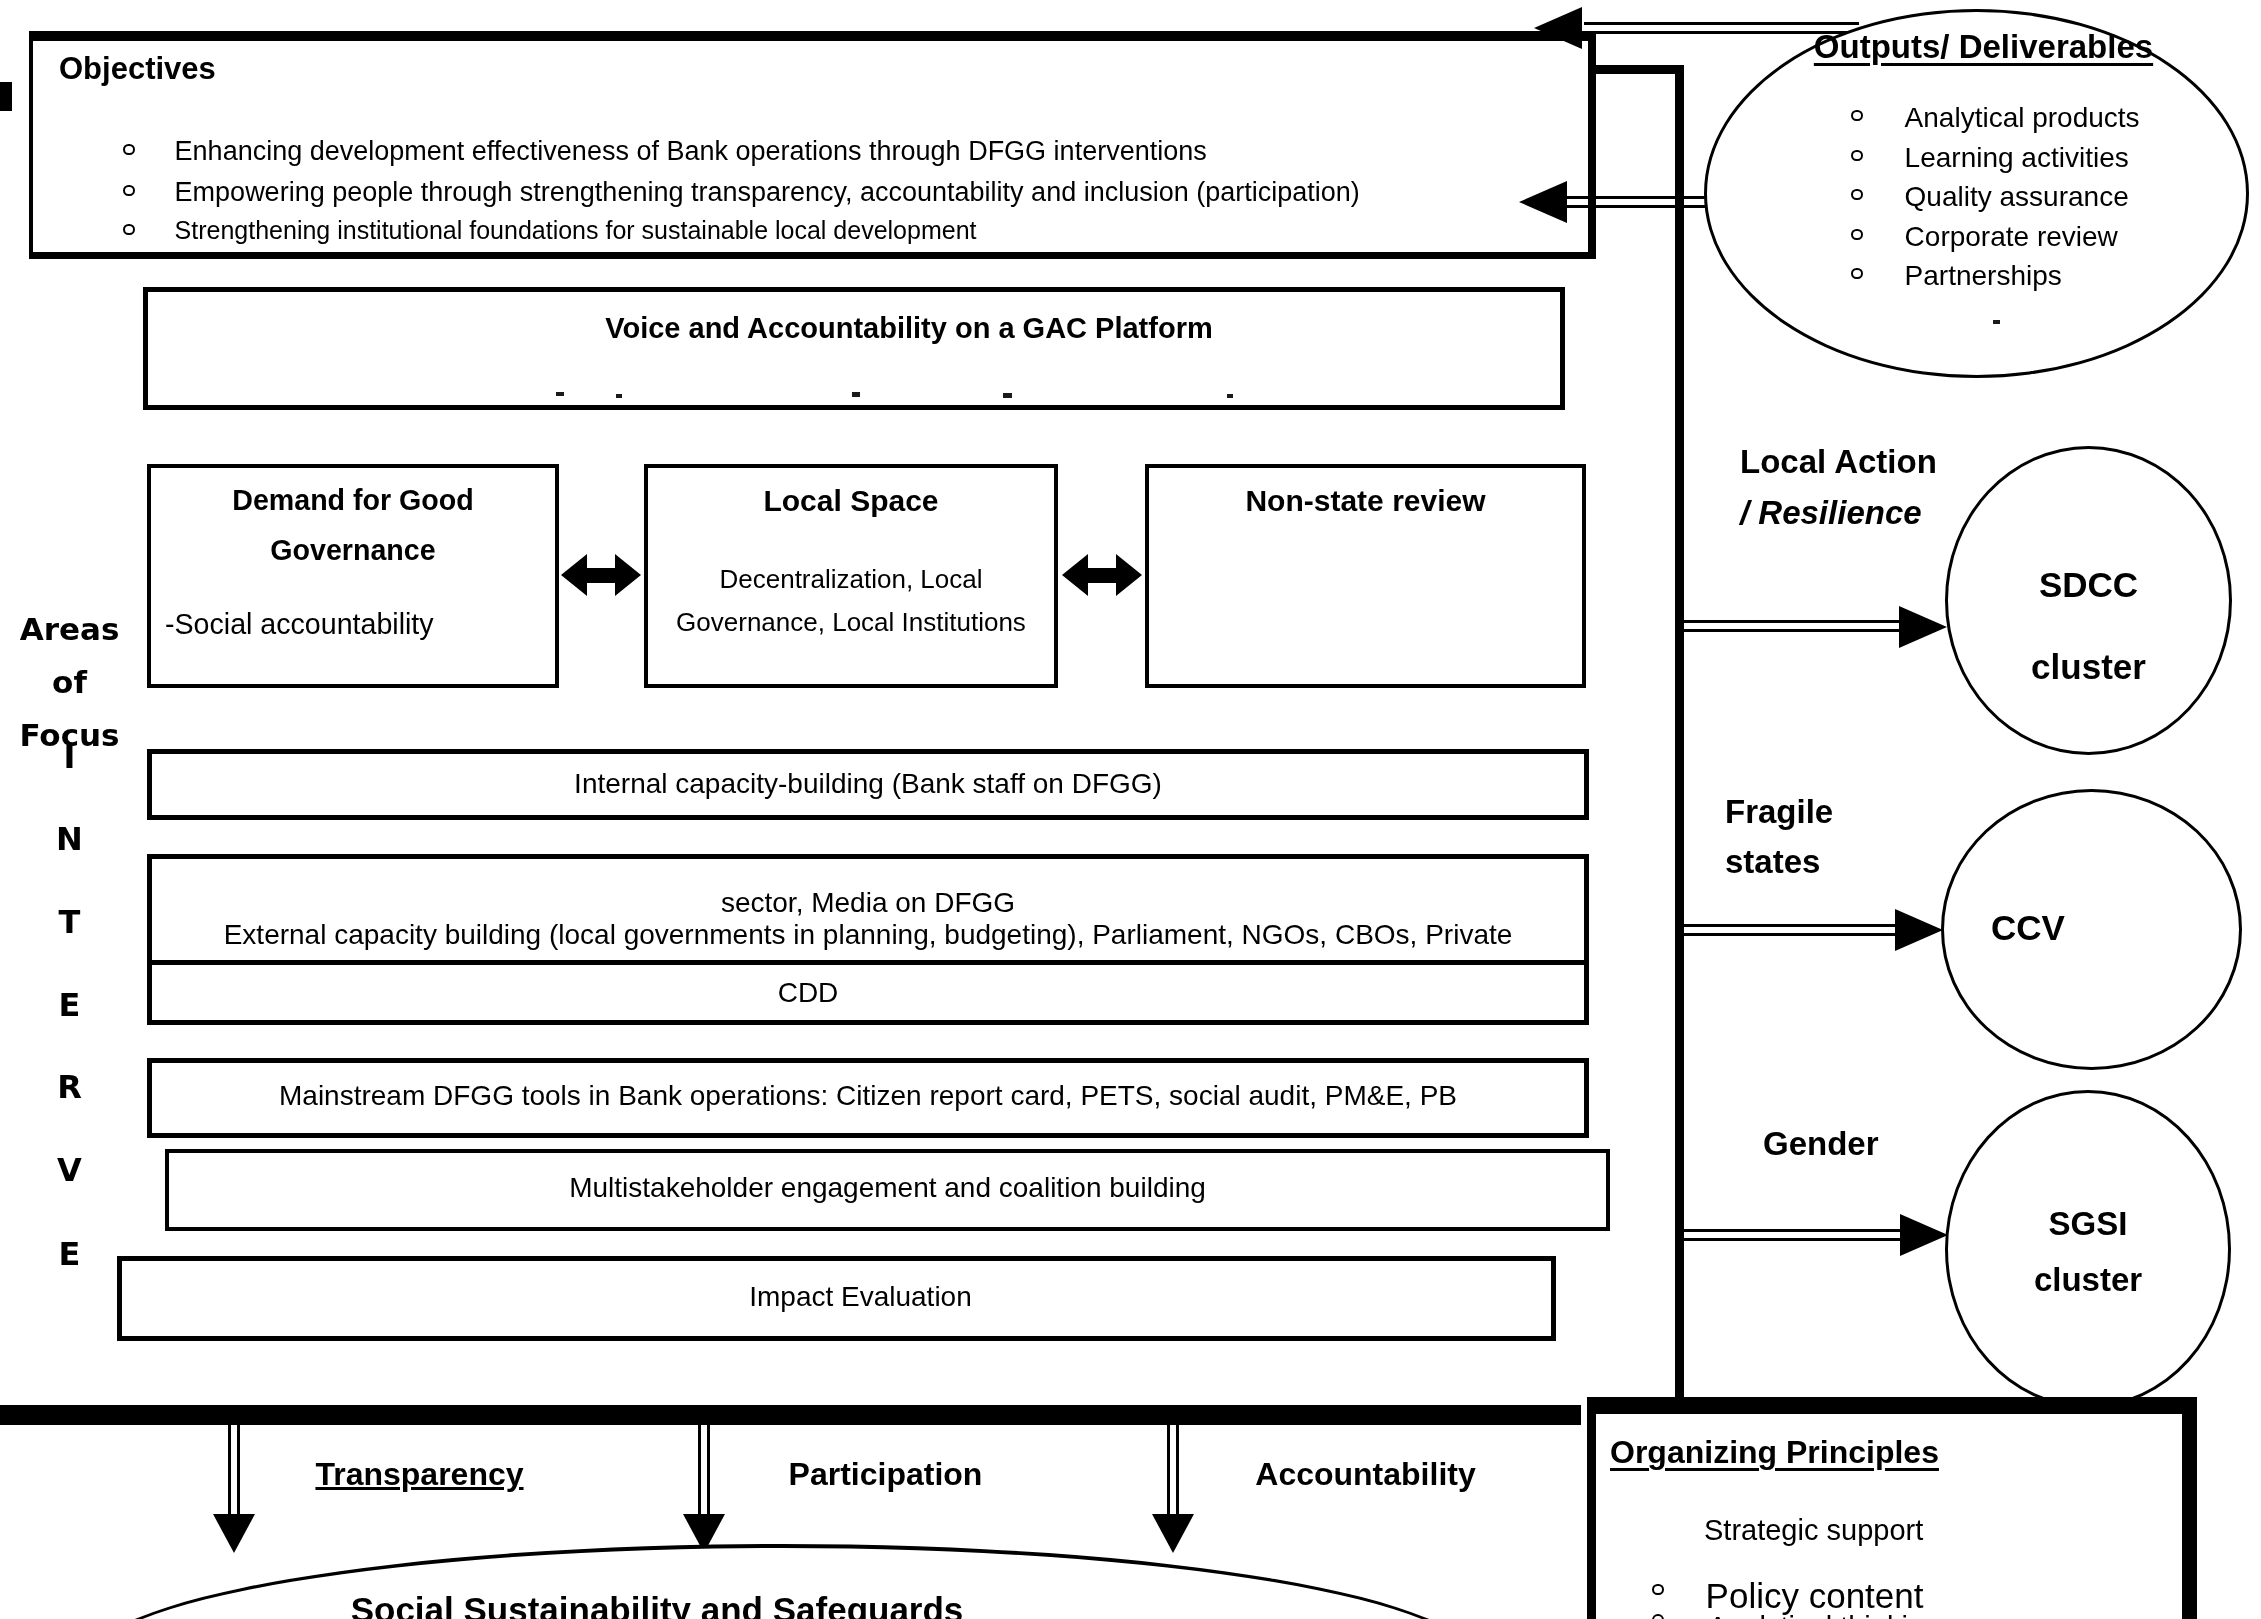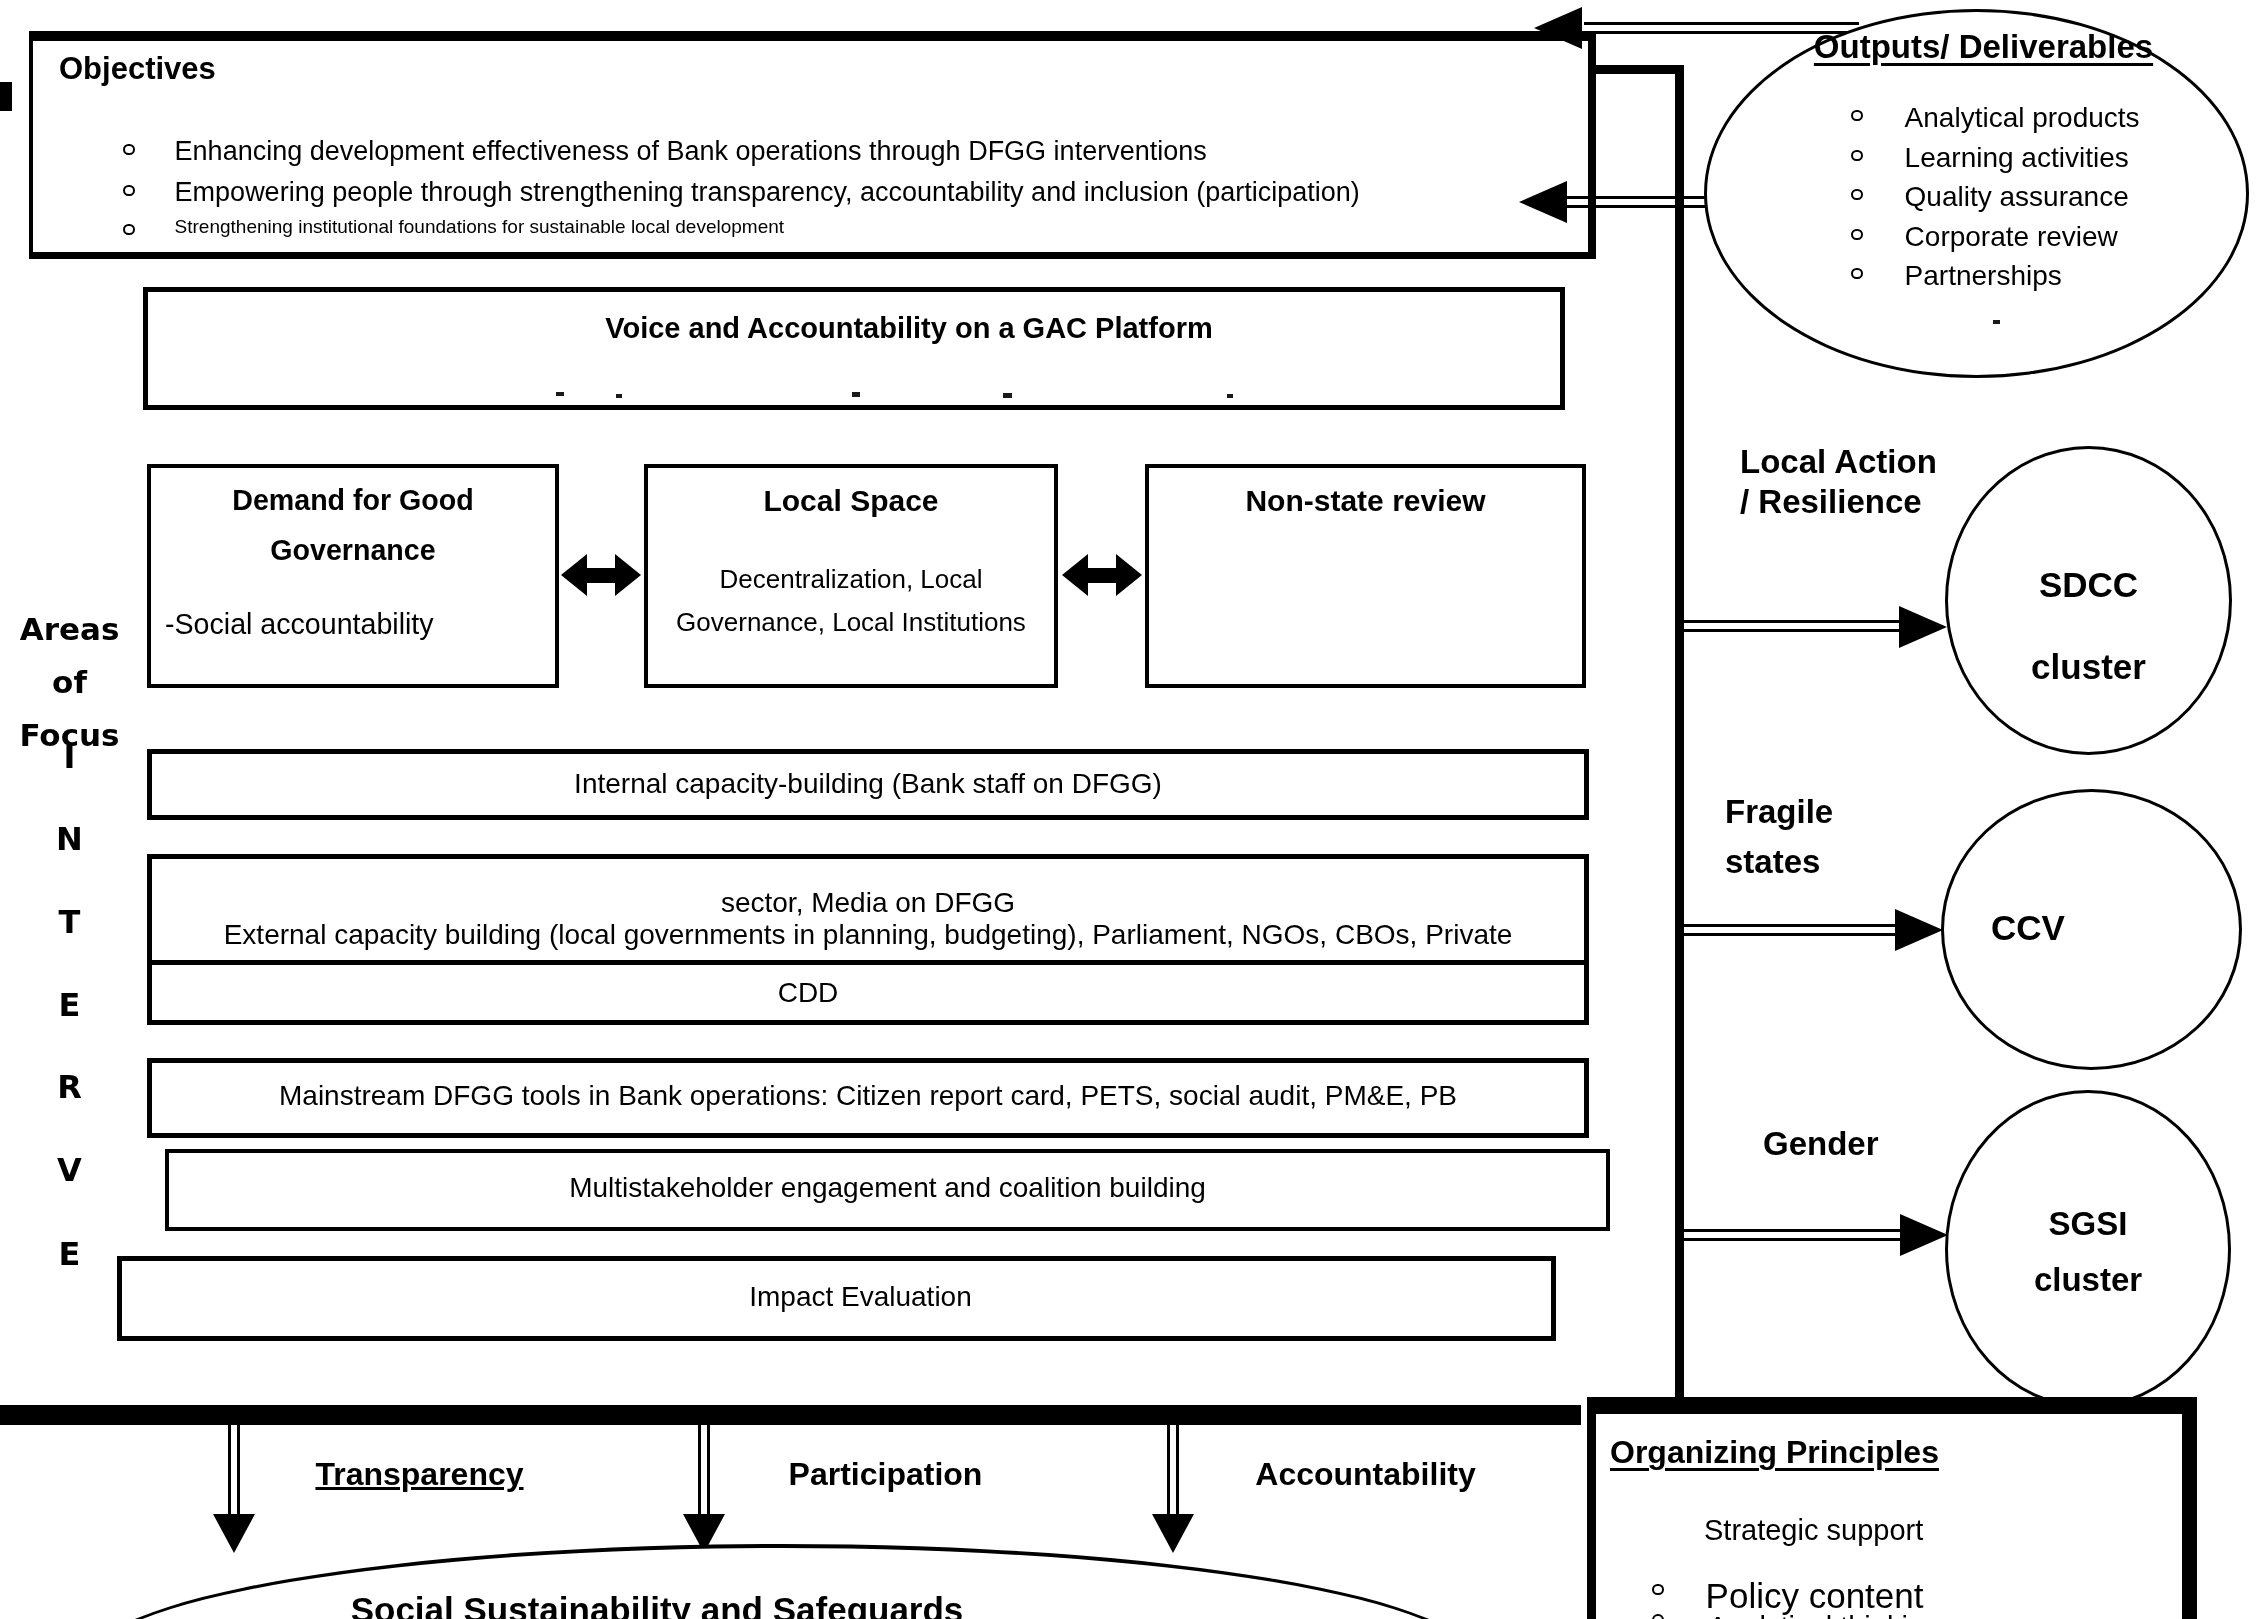--- a/index.html
+++ b/index.html
@@ -40,21 +40,21 @@
 <div class="bullet-row" style="left:123px;top:136px;">
   <span class="om"></span>
   <span class="txt" style="position:static;margin-left:40px;font-size:27px;">Enhancing development effectiveness of Bank operations through DFGG interventions</span>
 </div>
 <div class="bullet-row" style="left:123px;top:177px;">
   <span class="om"></span>
   <span class="txt" style="position:static;margin-left:40px;font-size:27px;">Empowering people through strengthening transparency, accountability and inclusion (participation)</span>
 </div>
 <div class="bullet-row" style="left:123px;top:216px;">
   <span class="om"></span>
-  <span class="txt" style="position:static;margin-left:40px;font-size:19px;">Strengthening institutional foundations for sustainable local development</span>
+  <span class="txt" style="position:static;margin-left:40px;font-size:25px;">Strengthening institutional foundations for sustainable local development</span>
 </div>
 <div class="blk" style="left:0;top:82px;width:12.3px;height:29px;"></div>
 
 <div class="dlh" style="left:1584px;top:21.6px;width:275px;"></div>
 <div class="ah-left" style="left:1534px;top:7px;"></div>
 
 <div class="dlh" style="left:1567px;top:196px;width:140px;"></div>
 <div class="ah-left" style="left:1519px;top:181px;"></div>
 
 <div class="blk" style="left:1588px;top:65px;width:96px;height:9.3px;"></div>
@@ -149,21 +149,21 @@
 <div class="txt ctr" style="left:147px;top:1080px;width:1442px;font-size:28px;">Mainstream DFGG tools in Bank operations: Citizen report card, PETS, social audit, PM&amp;E, PB</div>
 
 <div class="box" style="left:165px;top:1149px;width:1445px;height:82px;border-width:4.6px;"></div>
 <div class="txt ctr" style="left:165px;top:1172px;width:1445px;font-size:28px;">Multistakeholder engagement and coalition building</div>
 
 <div class="box" style="left:117px;top:1256px;width:1439px;height:85px;border-width:5.4px;"></div>
 <div class="txt ctr" style="left:117px;top:1281px;width:1439px;font-size:28px;padding-left:24px;">Impact Evaluation</div>
 
 <div class="txt b" style="left:1740px;top:443px;font-size:33px;">
   <div>Local Action</div>
-  <div style="margin-top:2px;">/ Resilience</div>
+  <div style="margin-top:13px;font-style:italic;">/ Resilience</div>
 </div>
 <div class="ell" style="left:1945px;top:446px;width:287px;height:309px;"></div>
 <div class="txt b ctr" style="left:1945px;top:565px;width:287px;font-size:35px;">SDCC</div>
 <div class="txt b ctr" style="left:1945px;top:647px;width:287px;font-size:35px;">cluster</div>
 <div class="dlh" style="left:1684px;top:620px;width:216px;"></div>
 <div class="ah-right" style="left:1899px;top:606px;"></div>
 
 <div class="txt b" style="left:1725px;top:793px;font-size:33px;">
   <div>Fragile</div>
   <div style="margin-top:12.3px;">states</div>

